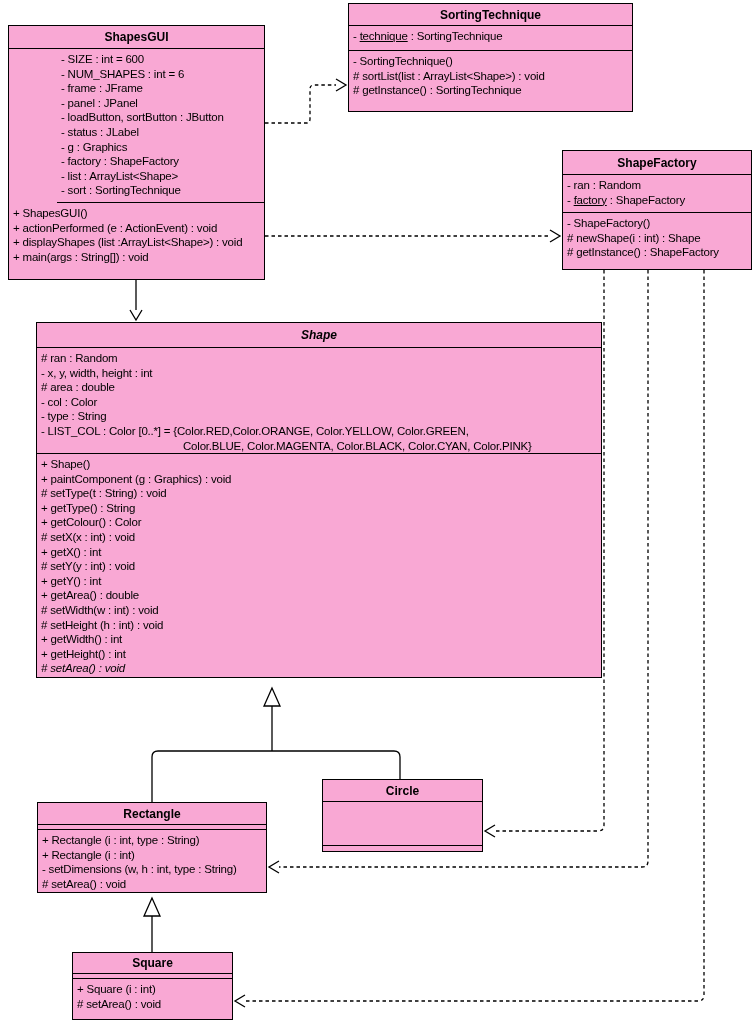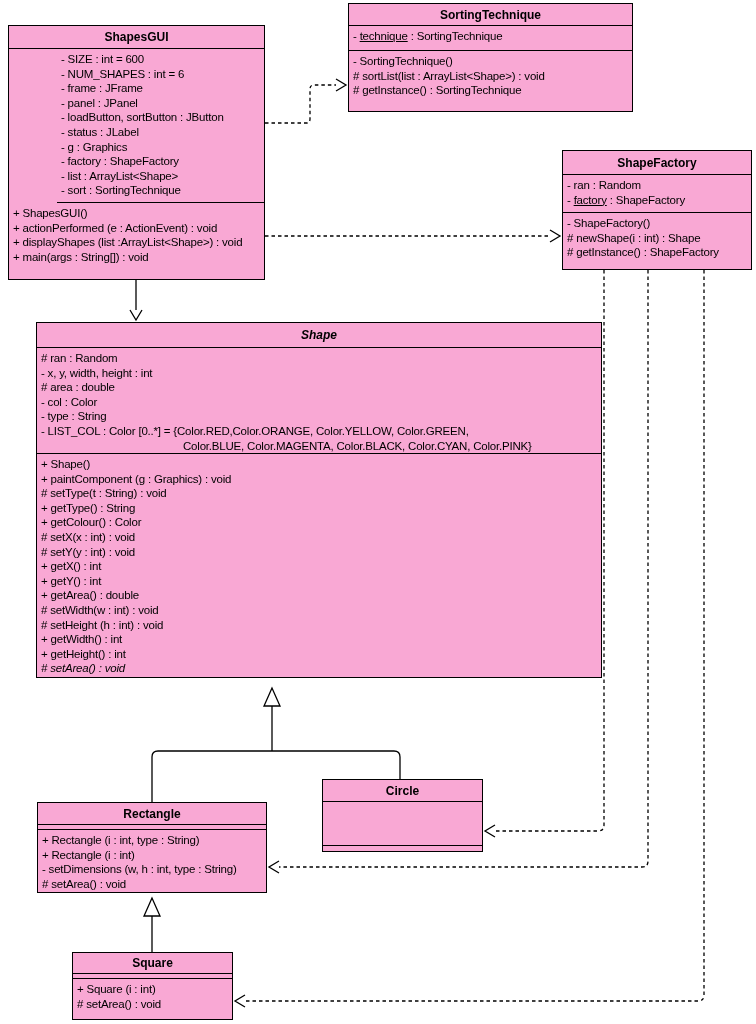--- a/index.html
+++ b/index.html
@@ -115,22 +115,22 @@
     <div class="member">- LIST_COL : Color [0..*] = {Color.RED,Color.ORANGE, Color.YELLOW, Color.GREEN,</div>
     <div class="member wrap-indent">Color.BLUE, Color.MAGENTA, Color.BLACK, Color.CYAN, Color.PINK}</div>
   </div>
   <div class="uml-section last">
     <div class="member">+ Shape()</div>
     <div class="member">+ paintComponent (g : Graphics) : void</div>
     <div class="member"># setType(t : String) : void</div>
     <div class="member">+ getType() : String</div>
     <div class="member">+ getColour() : Color</div>
     <div class="member"># setX(x : int) : void</div>
+    <div class="member">+ getX() : int</div>
     <div class="member"># setY(y : int) : void</div>
-    <div class="member">+ getX() : int</div>
     <div class="member">+ getY() : int</div>
     <div class="member">+ getArea() : double</div>
     <div class="member"># setWidth(w : int) : void</div>
     <div class="member"># setHeight (h : int) : void</div>
     <div class="member">+ getWidth() : int</div>
     <div class="member">+ getHeight() : int</div>
     <div class="member italic"># setArea() : void</div>
   </div>
 </div>
 

